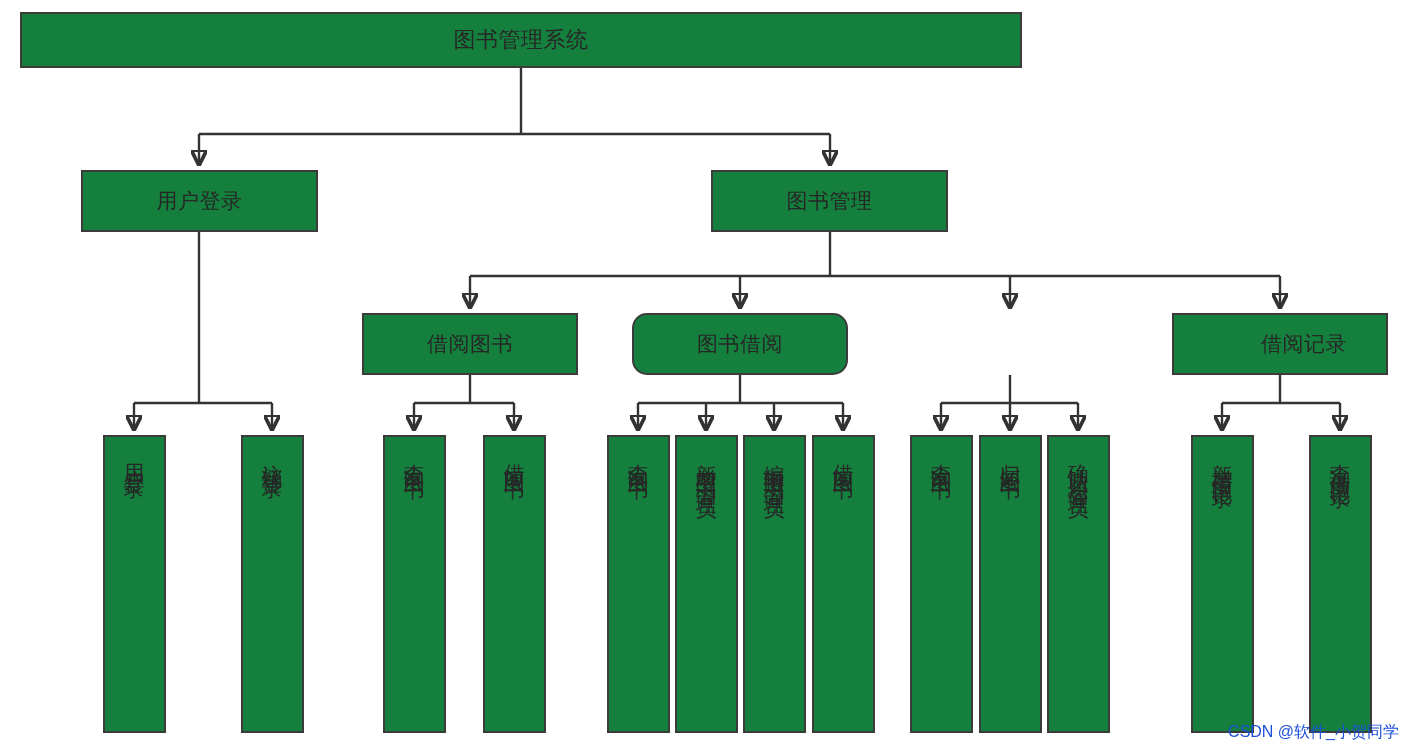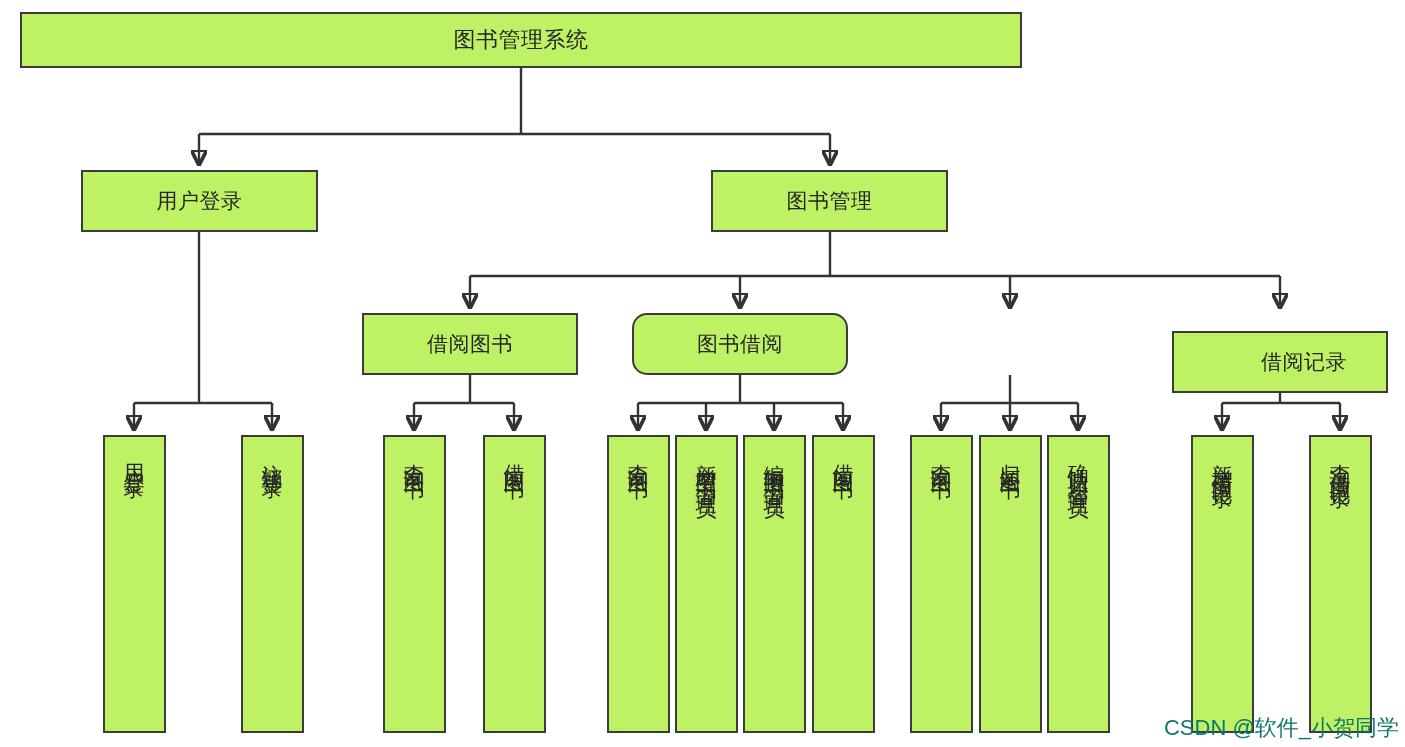--- a/index.html
+++ b/index.html
@@ -3,21 +3,21 @@
 <meta charset="utf-8">
 <style>
   html,body{margin:0;padding:0;background:#ffffff;}
   body{width:1405px;height:747px;font-family:"Liberation Sans","DejaVu Sans",sans-serif;overflow:hidden;}
   #stage{position:relative;width:1405px;height:747px;background:#fff;}
 
   
   .node{
     position:absolute;
     box-sizing:border-box;
-    background:#bef264;
+    background:#15803d;
     border:2px solid #3b3b3b;
     display:flex;
     align-items:center;
     justify-content:center;
     color:#262626;
     z-index:3;
   }
   .node .lbl{
     display:block;
     text-align:center;
@@ -44,22 +44,22 @@
 
   
   #wires{position:absolute;left:0;top:0;width:1405px;height:747px;z-index:1;}
   #wires line,#wires path{stroke:#333333;stroke-width:2.4;fill:none;}
 
   
   .watermark{
     position:absolute;
     right:6px;
     bottom:4px;
-    font-size:22px;
-    color:#0f766e;
+    font-size:16px;
+    color:#1d4ed8;
     z-index:6;
     white-space:nowrap;
     font-family:"Liberation Sans","DejaVu Sans",sans-serif;
   }
 </style>
 </head>
 <body>
 
 <div id="stage">
 
@@ -125,21 +125,21 @@
   <div class="node h-node" style="left:711px;top:170px;width:237px;height:62px;justify-content:center;">
     <span class="lbl">图书管理</span>
   </div>
 
   <div class="node h-node" style="left:362px;top:313px;width:216px;height:62px;">
     <span class="lbl">借阅图书</span>
   </div>
   <div class="node h-node" style="left:632px;top:313px;width:216px;height:62px;border-radius:15px;">
     <span class="lbl">图书借阅</span>
   </div>
-  <div class="node h-node" style="left:1172px;top:331px;width:216px;height:62px;padding-left:48px;">
+  <div class="node h-node" style="left:1172px;top:313px;width:216px;height:62px;padding-left:48px;">
     <span class="lbl">借阅记录</span>
   </div>
 
   <div class="node v-node" style="left:103px;top:435px;width:63px;height:298px;">
     <span class="lbl">用户登录</span>
   </div>
   <div class="node v-node" style="left:241px;top:435px;width:63px;height:298px;">
     <span class="lbl">注销登录</span>
   </div>
 

